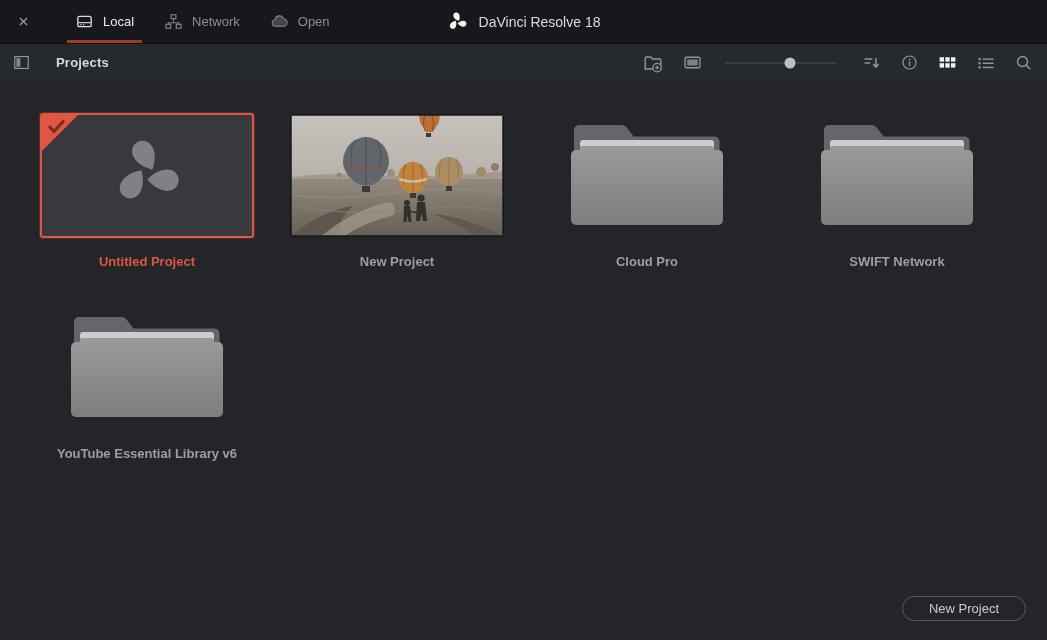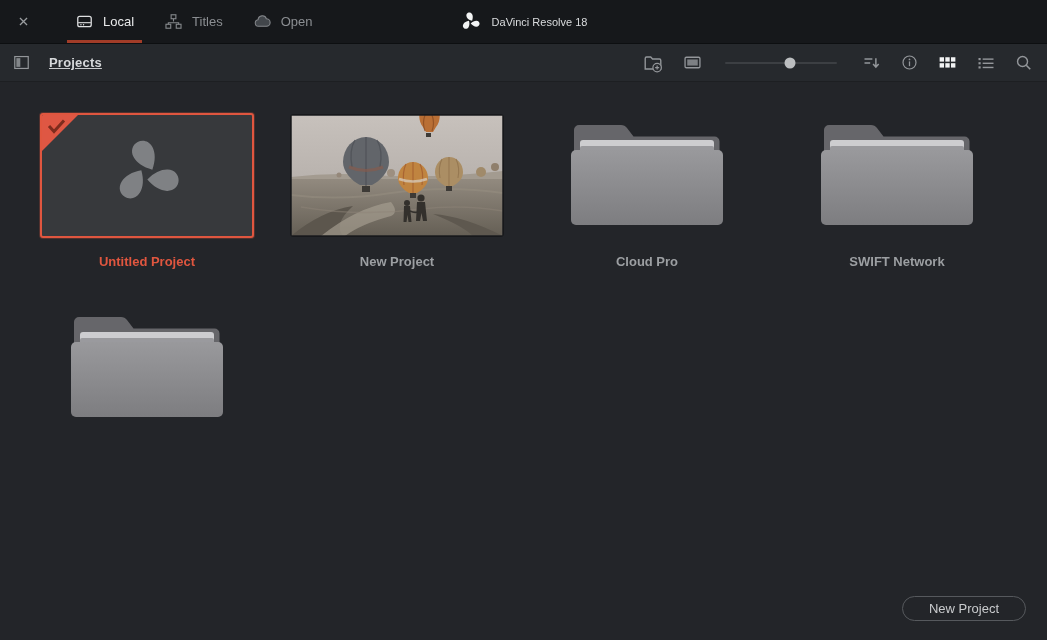--- a/index.html
+++ b/index.html
@@ -38,33 +38,33 @@
   .tab.active { color:#e9eaeb; }
   .tab.active .tab-icon { color:#dfe0e2; }
   .tab.active::after {
     content:""; position:absolute; left:7px; right:7px; bottom:0;
     height:3px; background:var(--underline,#a23c28);
   }
   .app-title {
     position:absolute; left:50%; top:0; height:44px;
     transform:translateX(-50%);
     display:flex; align-items:center; gap:11px;
-    color:#dadcde; font-size:11px;
+    color:#dadcde; font-size:14px;
   }
   .app-title .logo-sm { color:#f2f3f4; }
 
   
   .toolbar {
     height:38px;
     background:#26292d;
     display:flex; align-items:center;
     padding:0 14px 0 12px;
     border-bottom:1px solid #1d1f22;
   }
-  .toolbar-left { display:flex; align-items:center; gap:18px;text-decoration:underline; }
+  .toolbar-left { display:flex; align-items:center; gap:25px; }
   .heading { font-size:13px; font-weight:bold; color:#d6d8da; letter-spacing:.2px; }
   .toolbar-right { margin-left:auto; display:flex; align-items:center; gap:18px; }
   .tool-icon { color:#93969a; display:flex; align-items:center; justify-content:center; }
   .tool-icon.active { color:#f2f3f4; }
   .size-slider {
     width:112px; height:18px; position:relative; display:flex; align-items:center;
   }
   .size-slider .track { width:100%; height:2px; background:#3c3f43; border-radius:1px; }
   .size-slider .thumb {
     position:absolute; top:50%; width:11px; height:11px;
@@ -308,21 +308,21 @@
     <svg class="tab-icon" width="19" height="19">
           <use href="#icon-drive"></use>
         </svg>
     <span class="tab-label">Local</span>
   </div>
 
   <div class="tab">
     <svg class="tab-icon" width="19" height="19">
           <use href="#icon-network"></use>
         </svg>
-    <span class="tab-label">Titles</span>
+    <span class="tab-label">Network</span>
   </div>
 
   <div class="tab">
     <svg class="tab-icon" width="19" height="19">
           <use href="#icon-cloud"></use>
         </svg>
     <span class="tab-label">Open</span>
   </div>
 </div>
   <div class="app-title">
@@ -430,19 +430,20 @@
     <div class="tile-label">SWIFT Network</div>
   </div>
 
   <div class="tile type-folder">
     <div class="tile-box">
           <svg class="folder-svg">
             <use href="#icon-folder-large"></use>
           </svg>
 
     </div>
+    <div class="tile-label">YouTube Essential Library v6</div>
   </div>
 </div>
 
   <div class="footer">
     <button class="pill-btn">New Project</button>
   </div>
 </div>
 
 </body></html>

